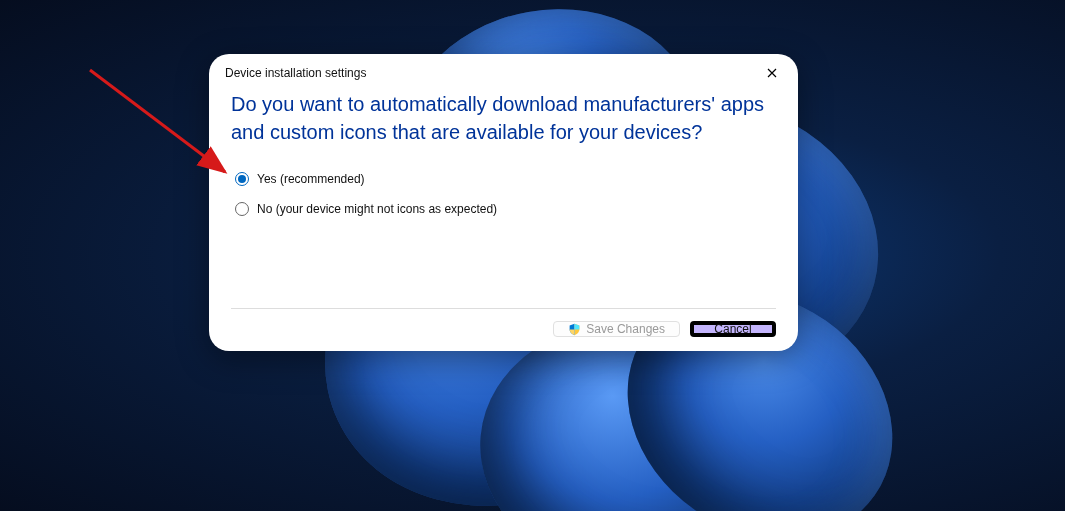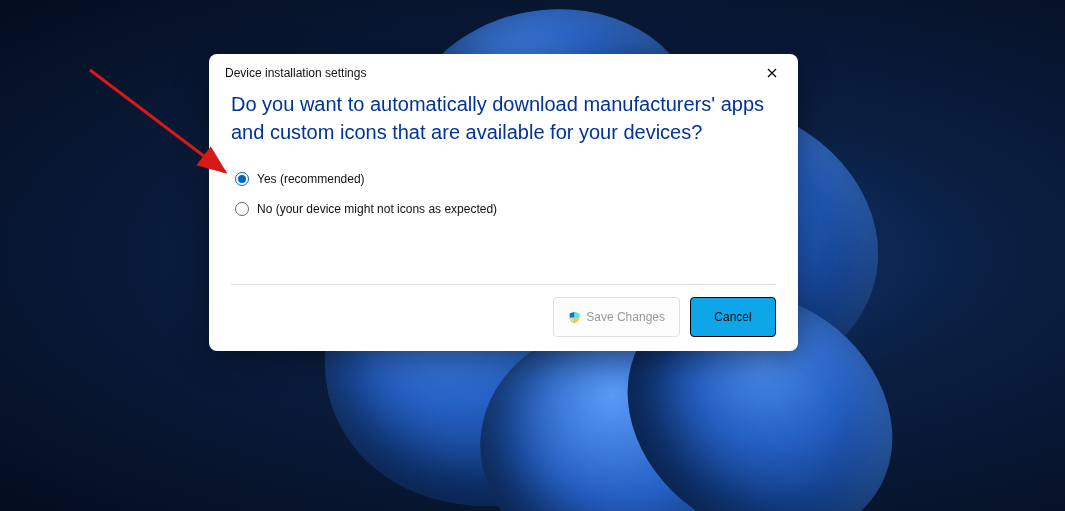--- a/index.html
+++ b/index.html
@@ -46,21 +46,21 @@
     .petal5 { width: 320px; height: 260px; left: 200px; top: 280px; transform: rotate(5deg); 
               background: radial-gradient(ellipse at 40% 30%, #5a9af5 0%, #2560c4 40%, #0a2a60 80%); }
     
     .dialog {
       position: absolute;
       left: 209px;
       top: 54px;
       width: 589px;
       height: 297px;
       background: #ffffff;
-      border-radius: 8px;
+      border-radius: 20px;
       box-shadow: 0 8px 32px rgba(0,0,0,0.4);
       display: flex;
       flex-direction: column;
     }
     
     .titlebar {
       display: flex;
       justify-content: space-between;
       align-items: center;
       padding: 10px 12px 4px 16px;
@@ -140,21 +140,21 @@
     .dialog-footer {
       border-top: 1px solid #ddd;
       margin: 0 22px;
       padding: 12px 0 14px 0;
       display: flex;
       justify-content: flex-end;
       gap: 10px;
     }
     
     .btn {
-      height: 40px;
+      height: 16px;
       padding: 0 14px;
       font-size: 12px;
       font-family: inherit;
       border-radius: 4px;
       cursor: pointer;
       display: flex;
       align-items: center;
       gap: 5px;
       min-width: 86px;
       justify-content: center;
@@ -166,22 +166,22 @@
       color: #999;
     }
     
     .shield-icon {
       width: 13px;
       height: 13px;
       display: inline-block;
     }
     
     .btn-cancel {
-      background: #0ea5e9;
-      border: 1px solid #000000;
+      background: #c4b5fd;
+      border: 4px solid #000000;
       color: #111;
     }
     
     .annotation-arrow {
       position: absolute;
       left: 80px;
       top: 60px;
       pointer-events: none;
     }
   </style>

